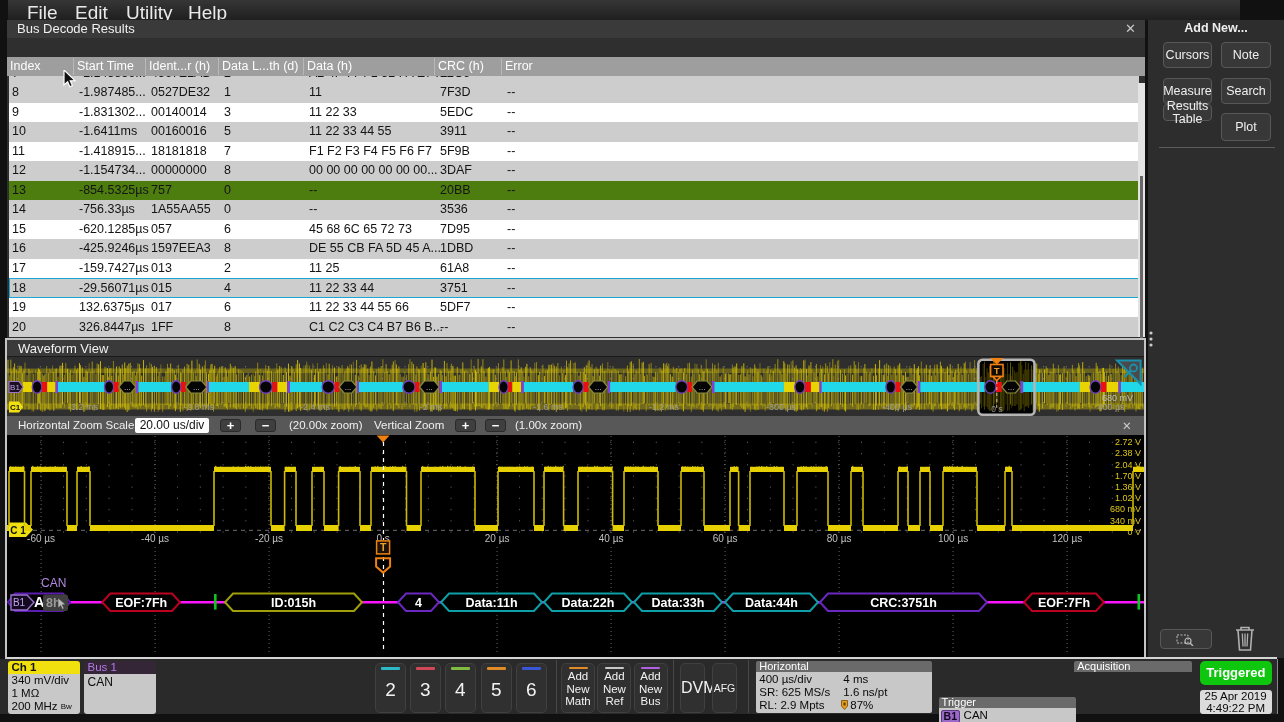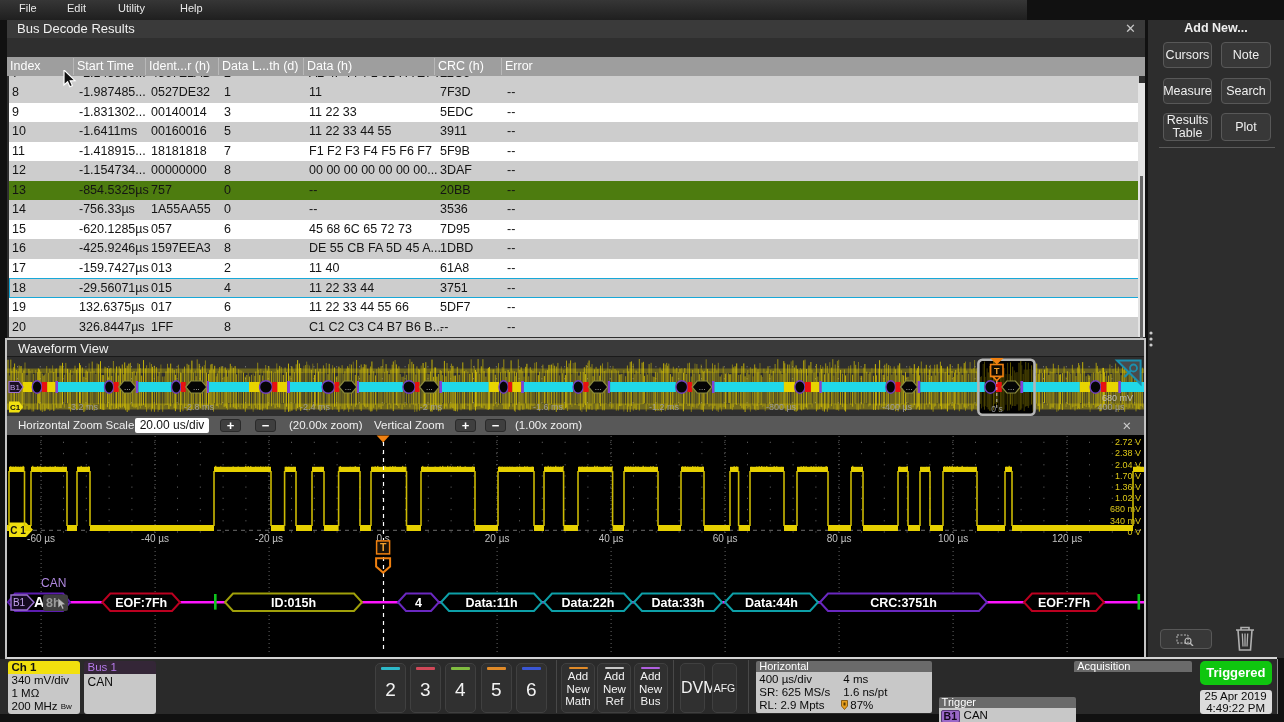--- a/index.html
+++ b/index.html
@@ -1,19 +1,19 @@
 <!DOCTYPE html>
 <html><head><meta charset="utf-8">
 <style>
 *{margin:0;padding:0;box-sizing:border-box}
 html,body{width:1284px;height:722px;background:#111;overflow:hidden;
   font-family:"Liberation Sans",sans-serif;position:relative}
 .abs{position:absolute}
 
-#menubar{left:0;top:0;width:1027px;height:20px;background:linear-gradient(#363636,#1f1f1f);color:#e9e9e9;font-size:11px}
+#menubar{left:8px;top:0;width:1232px;height:20px;background:linear-gradient(#363636,#1f1f1f);color:#e9e9e9;font-size:19px}
 #menubar span{position:absolute;top:2px}
 
 #rpanel{left:7px;top:20px;width:1138px;height:319px;background:#2f2f2f}
 #rtitle{left:0;top:0;width:1138px;height:18px;background:#3a3a3a;color:#f0f0f0;font-size:13px;line-height:18px;padding-left:10px}
 #rtitle .x{position:absolute;right:9px;top:0;color:#c8c8c8;font-size:13px}
 #rtabs{left:0;top:18px;width:1138px;height:19px;background:#8e8e8e}
 #rtab{position:absolute;left:1px;top:1px;width:76px;height:18px;background:#c6c6c6;border-radius:3px 3px 0 0;
   color:#111;font-size:12px;text-align:center;line-height:18px;border:1px solid #6a6a6a;border-bottom:none}
 #rhead{left:0;top:37px;width:1138px;height:19px;background:#9e9e9e;color:#fdfdfd;font-size:12.5px}
 #rhead span{position:absolute;top:2px}
@@ -175,21 +175,21 @@
         <span style="left:215px">8</span>
         <span style="left:300px">DE 55 CB FA 5D 45 A...</span>
         <span style="left:431px">1DBD</span>
         <span style="left:498px">--</span>
       </div>
       <div class="trow" style="background:#ffffff">
         <span style="left:3px">17</span>
         <span style="left:70px">-159.7427µs</span>
         <span style="left:142px">013</span>
         <span style="left:215px">2</span>
-        <span style="left:300px">11 40</span>
+        <span style="left:300px">11 25</span>
         <span style="left:431px">61A8</span>
         <span style="left:498px">--</span>
       </div>
       <div class="trow sel" style="background:#cdcdcd">
         <span style="left:3px">18</span>
         <span style="left:70px">-29.56071µs</span>
         <span style="left:142px">015</span>
         <span style="left:215px">4</span>
         <span style="left:300px">11 22 33 44</span>
         <span style="left:431px">3751</span>
@@ -222,21 +222,21 @@
 <svg class="abs" style="left:63px;top:70px;width:14px;height:20px" viewBox="0 0 14 20">
   <polygon points="1,0 1,15 4.6,11.8 6.8,16.8 9.4,15.6 7.2,10.8 12,10.6" fill="#111" stroke="#fff" stroke-width="1.2"></polygon>
 </svg>
 
 <div id="sidebar" class="abs">
   <h3>Add New...</h3>
   <div class="sbtn" style="left:15px;top:22px;width:49px;height:26px">Cursors</div>
   <div class="sbtn" style="left:73px;top:22px;width:50px;height:26px">Note</div>
   <div class="sbtn" style="left:15px;top:58px;width:49px;height:26px">Measure</div>
   <div class="sbtn" style="left:73px;top:58px;width:50px;height:26px">Search</div>
-  <div class="sbtn" style="left:15px;top:93px;width:49px;height:28px">Results<br>Table</div>
+  <div class="sbtn" style="left:15px;top:84px;width:49px;height:17px">Results<br>Table</div>
   <div class="sbtn" style="left:73px;top:93px;width:50px;height:28px">Plot</div>
   <div id="sephr"></div>
   <div class="sbtn" style="left:12px;top:609px;width:52px;height:20px">
     <svg width="20" height="13" viewBox="0 0 20 13">
       <rect x="1" y="2" width="11" height="8" fill="none" stroke="#bbb" stroke-width="1" stroke-dasharray="2,1.5"></rect>
       <circle cx="12" cy="8" r="3" fill="none" stroke="#bbb" stroke-width="1.2"></circle>
       <path d="M14 10L17 13" stroke="#bbb" stroke-width="1.4"></path>
     </svg>
   </div>
   <svg class="abs" style="left:84px;top:603px;width:26px;height:30px" viewBox="0 0 26 30">

